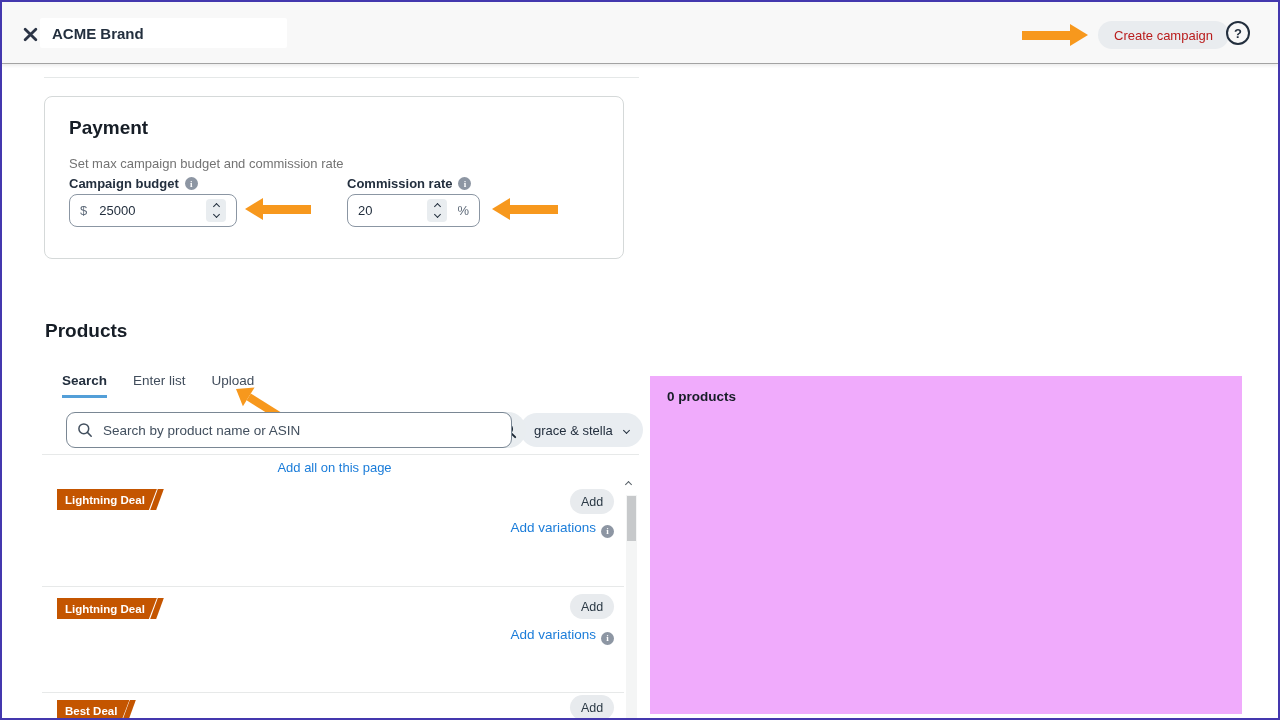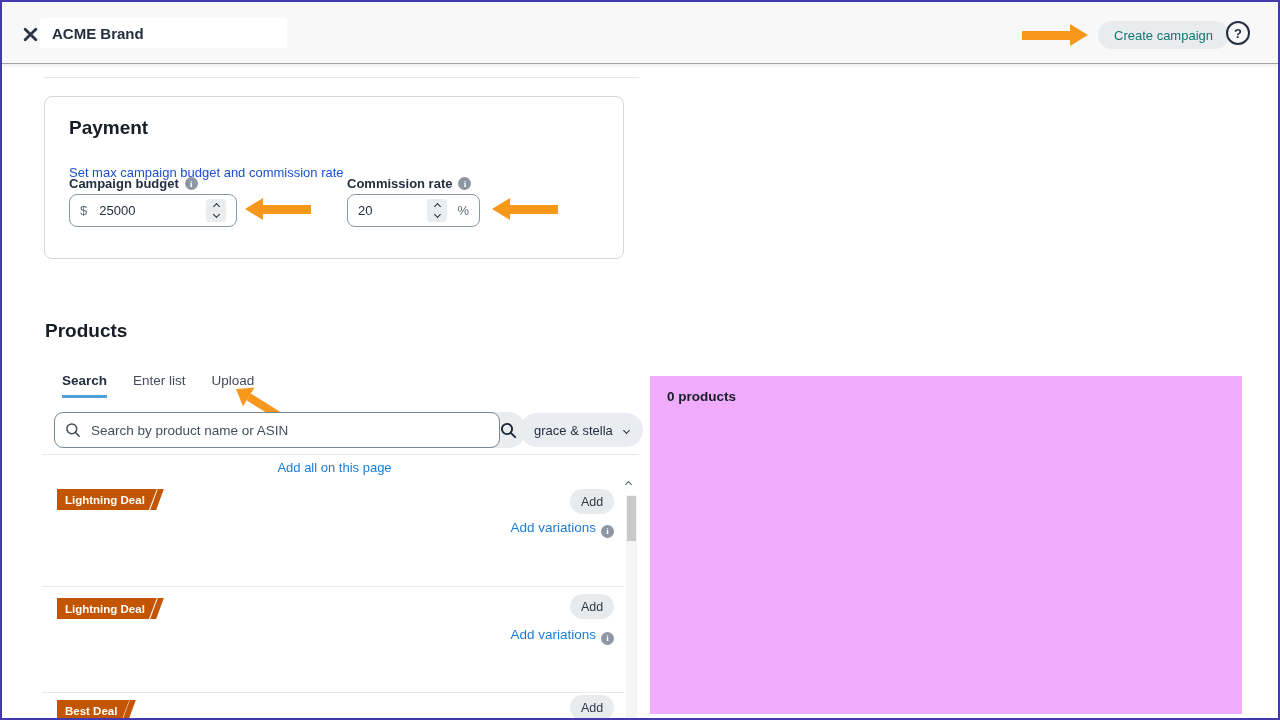--- a/index.html
+++ b/index.html
@@ -7,37 +7,37 @@
   .frame{position:relative;width:1280px;height:720px;border:2px solid #4438AE;overflow:hidden;background:#ffffff;}
 
   
   .topbar{position:absolute;left:0;top:0;width:1276px;height:62px;background:#f8f8f8;
           border-bottom:1px solid #a3a3a3;box-shadow:0 2px 3px rgba(0,0,0,.07);}
   .close-btn{position:absolute;left:16px;top:20px;width:24px;height:24px;display:flex;
              align-items:center;justify-content:center;cursor:pointer;background:none;border:none;padding:0;}
   .title-input{position:absolute;left:38px;top:16px;width:247px;height:30px;background:#fff;border:none;
                font-size:15px;font-weight:bold;color:#232f3e;padding:0 12px;outline:none;border-radius:2px;}
   .create-btn{position:absolute;left:1096px;top:19px;height:28px;padding:0 16px;border:none;
-              border-radius:14px;background:#e9ecef;color:#0f766e;font-size:13px;cursor:pointer;}
+              border-radius:14px;background:#e9ecef;color:#b91c1c;font-size:13px;cursor:pointer;}
   .help-btn{position:absolute;left:1224px;top:19px;width:24px;height:24px;border-radius:50%;
             border:2px solid #232f3e;background:transparent;color:#232f3e;font-size:13px;font-weight:bold;
             display:flex;align-items:center;justify-content:center;padding:0;cursor:pointer;}
 
   
   .arrow{position:absolute;display:flex;align-items:center;pointer-events:none;}
   .arrow .shaft{width:48px;height:9px;background:#F7981D;}
   .arrow .head-right{width:0;height:0;border-top:11px solid transparent;border-bottom:11px solid transparent;border-left:18px solid #F7981D;}
   .arrow .head-left{width:0;height:0;border-top:11px solid transparent;border-bottom:11px solid transparent;border-right:18px solid #F7981D;}
 
   
   .section-divider{position:absolute;left:42px;top:75px;width:595px;height:1px;background:#e5e8e8;}
   .payment-card{position:absolute;left:42px;top:94px;width:580px;height:163px;background:#fff;
                 border:1px solid #d5d9d9;border-radius:8px;}
   .pay-title{position:absolute;left:24px;top:20px;font-size:19px;font-weight:bold;color:#161d26;}
-  .pay-sub{position:absolute;left:24px;top:68px;font-size:13px;color:#1d4ed8;}
+  .pay-sub{position:absolute;left:24px;top:59px;font-size:13px;color:#737373;}
   .field-label{position:absolute;top:79px;font-size:13px;font-weight:bold;color:#232f3e;display:flex;align-items:center;gap:6px;}
   .field-label.budget{left:24px;}
   .field-label.commission{left:302px;}
   .num-input{position:absolute;top:97px;height:33px;border:1px solid #8b96a3;border-radius:8px;background:#fff;
              display:flex;align-items:center;padding:0 10px;font-size:13px;color:#232f3e;cursor:text;}
   .num-input.budget{left:24px;width:168px;}
   .num-input.commission{left:302px;width:133px;}
   .currency{color:#5f6b7a;margin-right:12px;}
   .num-value{flex:1;}
   .suffix{color:#5f6b7a;margin-left:10px;}
@@ -46,21 +46,21 @@
   .chev{width:5px;height:5px;border-left:1.5px solid #232f3e;border-top:1.5px solid #232f3e;}
   .chev.up{transform:rotate(45deg);}
   .chev.down{transform:rotate(225deg);}
 
   
   .products-title{position:absolute;left:43px;top:318px;font-size:19px;font-weight:bold;color:#161d26;}
   .tabs{position:absolute;left:60px;top:371px;display:flex;gap:26px;justify-content:flex-end;}
   .tab{font-size:13.5px;color:#414d5c;padding-bottom:7px;cursor:pointer;border-bottom:3px solid transparent;}
   .tab.active{font-weight:bold;color:#232f3e;border-bottom:3px solid #539FD8;}
 
-  .search-wrap{position:absolute;left:52px;top:410px;width:446px;height:36px;z-index:2;}
+  .search-wrap{position:absolute;left:64px;top:410px;width:446px;height:36px;z-index:2;}
   .search-wrap input{width:100%;height:100%;border:1.5px solid #7a8794;border-radius:9px;background:#fff;
                      padding:0 10px 0 36px;font-size:13.5px;color:#232f3e;outline:none;}
   .search-wrap input::placeholder{color:#424f5e;opacity:1;}
   .search-glyph{position:absolute;left:11px;top:10px;}
   .search-btn{position:absolute;left:478px;top:410px;width:46px;height:36px;background:#e9edf0;border:none;
               border-radius:0 18px 18px 0;z-index:1;cursor:pointer;display:flex;align-items:center;justify-content:flex-end;padding-right:9px;}
   .brand-pill{position:absolute;left:518px;top:411px;height:34px;padding:0 14px;border-radius:17px;background:#e9edf1;
               display:flex;align-items:center;gap:11px;font-size:13px;color:#232f3e;cursor:pointer;border:none;}
   .brand-pill .chev{border-color:#232f3e;}
 

